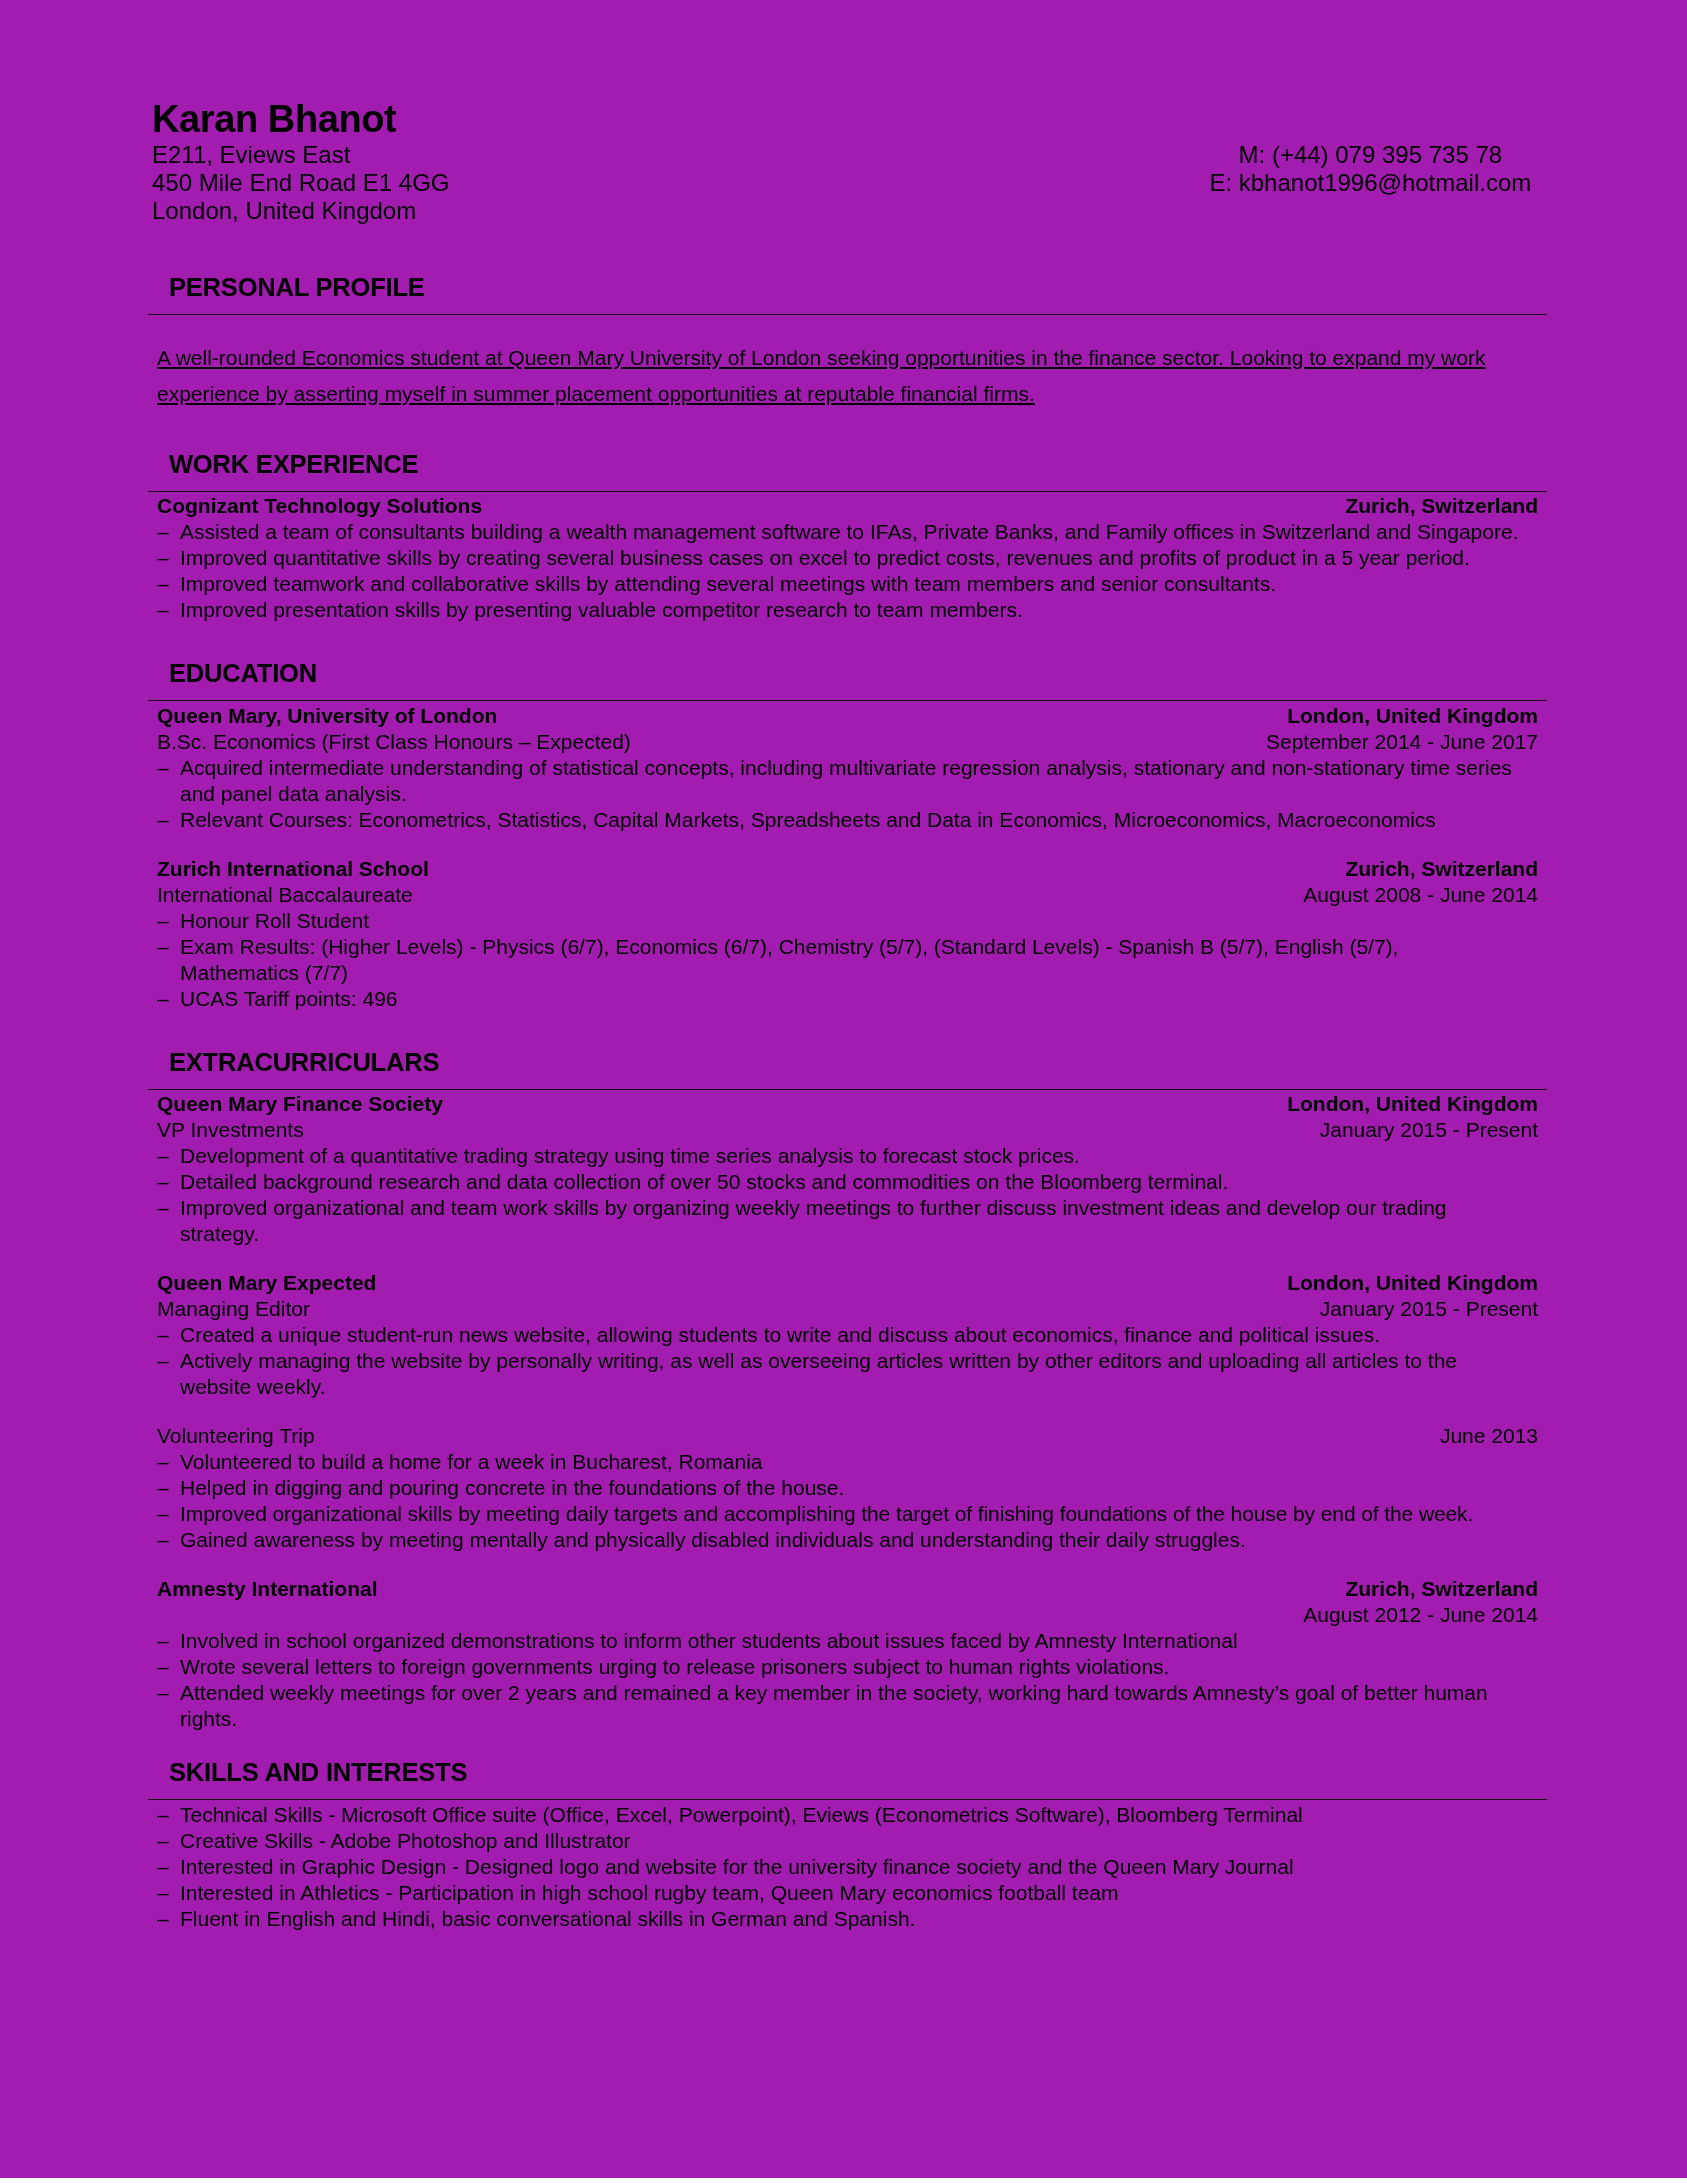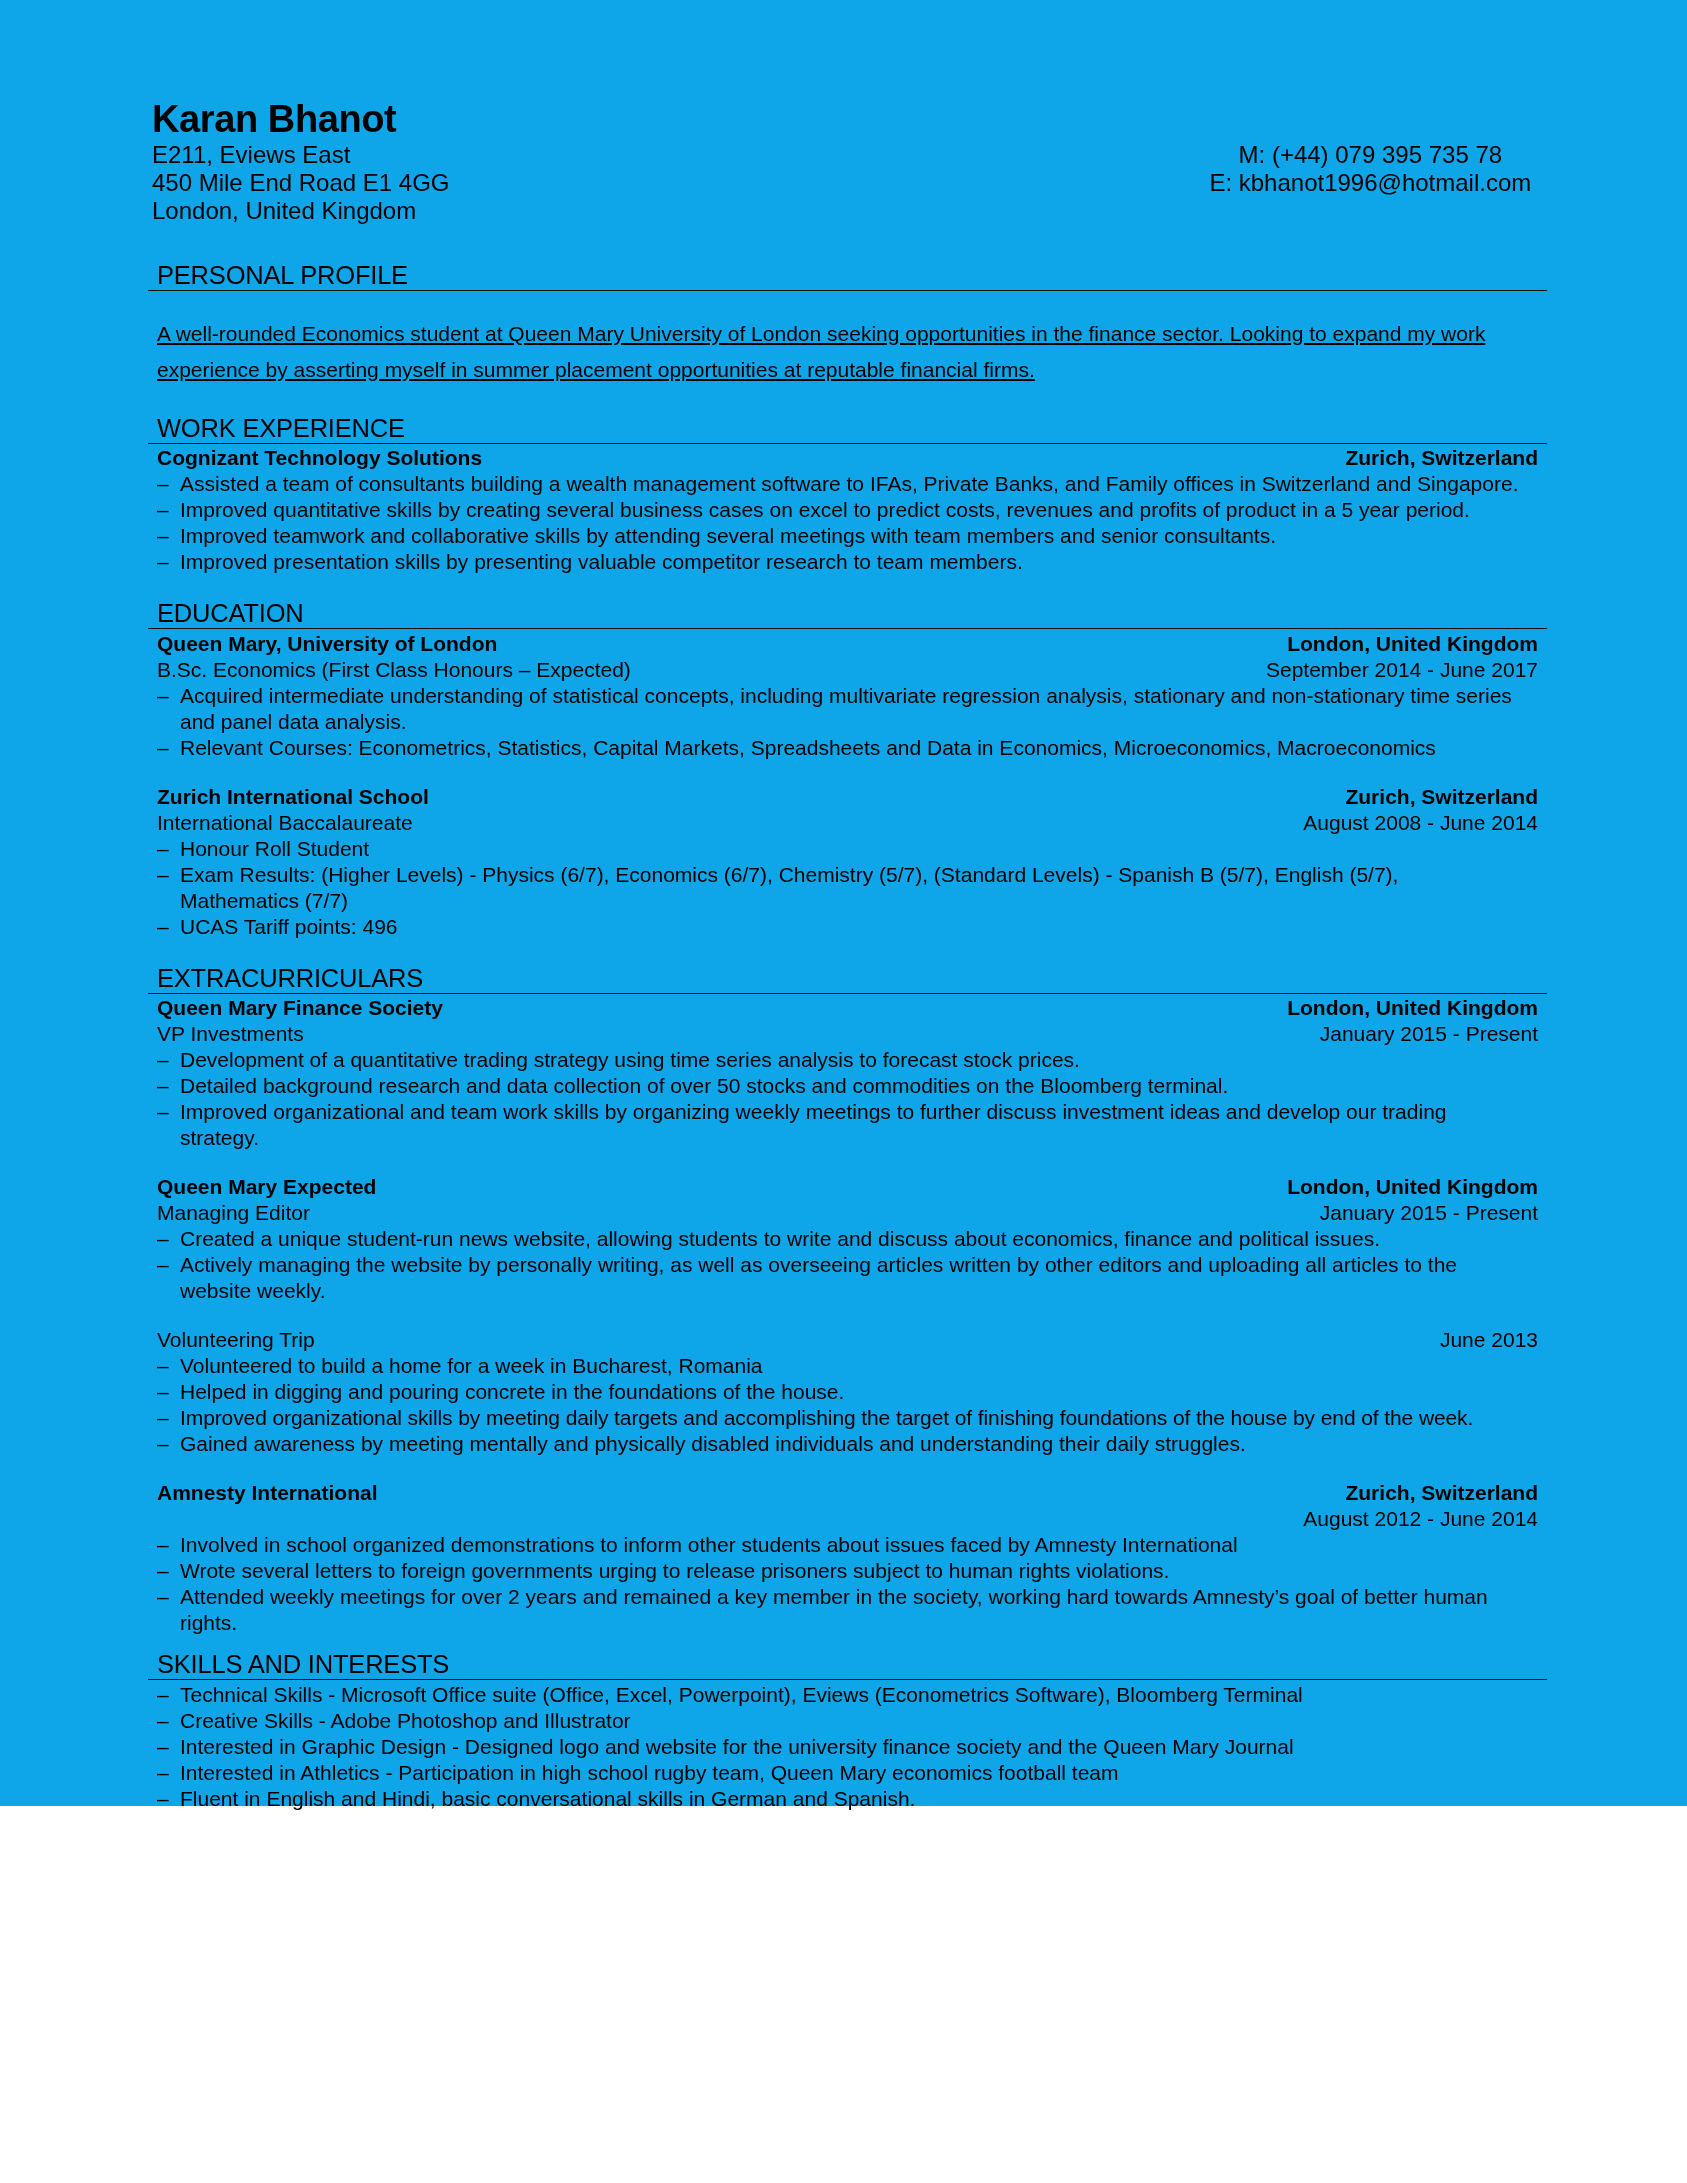--- a/index.html
+++ b/index.html
@@ -13,22 +13,22 @@
       position: relative;
       font-family: "Liberation Sans", sans-serif;
       color: #000000;
       overflow: hidden;
     }
     .page {
       position: absolute;
       left: 0;
       top: 0;
       width: 1687px;
-      height: 1806px;
-      background: #0ea5e9;
+      height: 2178px;
+      background: #a21caf;
     }
     .header {
       position: absolute;
       left: 152px;
       top: 97px;
       width: 1376px;
     }
     .name {
       font-weight: bold;
       font-size: 38px;
@@ -52,25 +52,25 @@
     .content {
       position: absolute;
       left: 148px;
       top: 260px;
       width: 1399px;
     }
     .section {
       margin: 0;
     }
     .section-title {
-      font-weight: normal;
+      font-weight: bold;
       font-size: 25.5px;
       line-height: 30px;
       padding-left: 9px;
-      margin: 0;
+      margin: 12px;
       letter-spacing: -0.2px;
     }
     .section-rule {
       height: 0;
       border-top: 1.6px solid #111111;
       margin: 0 0 1.6px 0;
     }
     .text-block {
       font-size: 21px;
       line-height: 36px;

